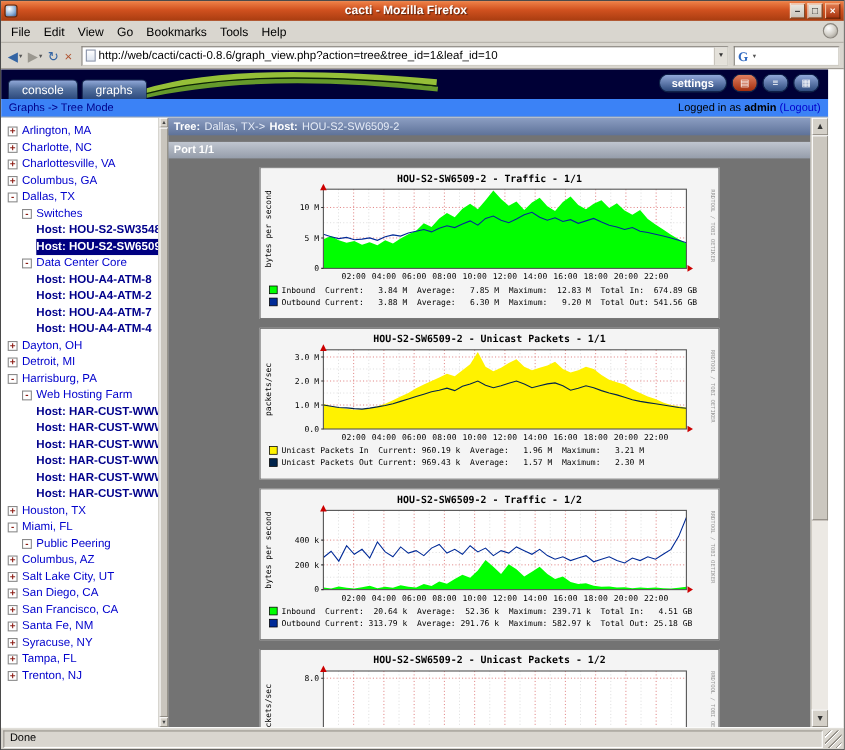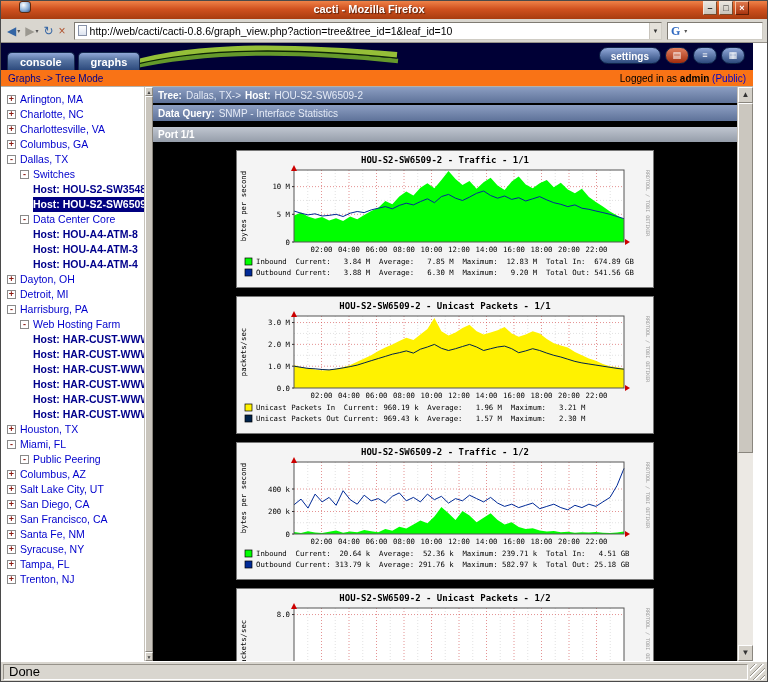--- a/index.html
+++ b/index.html
@@ -1,20 +1,20 @@
 <!DOCTYPE html>
 <html><head>
 <meta charset="utf-8">
 <style>
 *{box-sizing:border-box;margin:0;padding:0}
 html,body{width:768px;height:682px;overflow:hidden}
 body{font-family:"Liberation Sans",sans-serif;background:#d4d0c8}
 .window{width:768px;height:682px;display:flex;flex-direction:column;border:1px solid #4a4a4a;background:#d4d0c8}
 
-.titlebar{height:18px;flex:none;display:flex;padding:0 18px;background:linear-gradient(180deg,#ef8248 0%,#d0511f 45%,#a83c10 100%)}
+.titlebar{height:18px;flex:none;display:flex;align-items:center;padding:0 3px;background:linear-gradient(180deg,#ef8248 0%,#d0511f 45%,#a83c10 100%)}
 .title-icon{width:12px;height:12px;border-radius:3px;background:radial-gradient(circle at 35% 30%,#fff,#8fb2d8 55%,#33588e);border:1px solid #5c2a10;margin-right:4px;flex:none}
 .title-text{flex:1;text-align:center;color:#fff;font-weight:bold;font-size:11px;text-shadow:1px 1px 1px rgba(0,0,0,.55);line-height:17px}
 .win-btns{display:flex;gap:2px;flex:none}
 .wbtn{width:14px;height:14px;font-size:9px;line-height:12px;text-align:center;border:1px solid;border-color:#f2e6da #7a4a2a #7a4a2a #f2e6da;background:linear-gradient(#e9e6df,#c9c4ba);color:#222;font-weight:bold;cursor:default}
 .wbtn.close{background:linear-gradient(#e07a4e,#a8330e);color:#fff;border-color:#f4c3a4 #5e1e06 #5e1e06 #f4c3a4}
 
 .menubar{height:20px;flex:none;background:#d9d6cf;border-bottom:1px solid #b4b0a8;display:flex;align-items:center;padding:0 3px;position:relative}
 .menu-item{font-size:11px;padding:2px 6px;color:#000}
 .throbber{position:absolute;right:5px;top:2px;width:14px;height:14px;border-radius:50%;background:radial-gradient(circle at 35% 30%,#ffffff,#cfccc4 55%,#918d85);border:1px solid #8a867e}
 
@@ -28,78 +28,82 @@
 .url-drop{width:12px;flex:none;text-align:center;font-size:6px;color:#333;border-left:1px solid #c8c4bc;background:#e4e1da;height:16px;line-height:16px}
 .searchbox{width:96px;height:18px;flex:none;background:#fff;border:1px solid;border-color:#7f7b73 #cfccc4 #cfccc4 #7f7b73;display:flex;align-items:center;font-size:10px;padding:0 3px;gap:3px}
 .g-icon{color:#3069c0;font-weight:bold;font-family:"Liberation Serif",serif;font-size:12px;line-height:14px}
 
 .viewport{flex:1;display:flex;overflow:hidden;background:#fff}
 .page{width:752px;flex:none;display:flex;flex-direction:column;overflow:hidden}
 
 .cacti-header{height:27px;flex:none;background:#000036;position:relative;overflow:hidden}
 .swoosh{position:absolute;left:118px;top:0;height:27px;width:280px}
 .tabs{position:absolute;left:6px;bottom:0;display:flex;gap:3px}
-.tab{height:18px;padding:3px 12px 0;border-radius:5px 5px 0 0;background:linear-gradient(#92a9d9 0%,#54719f 45%,#2d4a7d 100%);color:#fff;font-weight:bold;font-size:11px;border:1px solid #16294e;border-bottom:none;cursor:default}
+.tab{height:18px;padding:3px 12px 0;border-radius:5px 5px 0 0;background:linear-gradient(#92a9d9 0%,#54719f 45%,#2d4a7d 100%);color:#fff;font-weight:normal;font-size:11px;border:1px solid #16294e;border-bottom:none;cursor:default}
 .header-right{position:absolute;right:8px;top:4px;display:flex;gap:4px;align-items:center}
 .settings-btn{height:17px;padding:3px 11px 0;border-radius:9px;background:linear-gradient(#92a9d9,#2d4a7d);border:1px solid #10244a;color:#fff;font-size:10px;font-weight:bold}
 .vbtn{width:24px;height:17px;border-radius:9px;color:#fff;font-size:9px;text-align:center;line-height:15px;border:1px solid #10244a}
 .vbtn.red{background:linear-gradient(#e08060,#a22c0c)}
 .vbtn.blue{background:linear-gradient(#92a9d9,#2d4a7d)}
 
-.crumbbar{height:17px;flex:none;background:#f97316;border-bottom:1px solid #b5b2aa;display:flex;align-items:center;justify-content:space-between;padding:0 7px;font-size:10px}
+.crumbbar{height:17px;flex:none;background:#3b82f6;border-bottom:1px solid #b5b2aa;display:flex;align-items:center;justify-content:space-between;padding:0 7px;font-size:10px}
 .crumb{color:#00008b}
 .login{color:#000}
 .login .user{font-weight:bold}
 .logout{color:#0000cc}
 
 .content-row{flex:1;display:flex;overflow:hidden;background:#fff}
 .tree-panel{width:143px;flex:none;overflow:hidden;padding:5px 0 0 2px;background:#fff}
 .tree-item{height:15px;line-height:15px;font-size:10.5px;white-space:nowrap;display:flex;align-items:center;overflow:hidden}
 .expander{display:inline-block;width:9px;height:9px;flex:none;border:1px solid #8a8a8a;background:#fff;color:#8b1a12;font-size:9px;line-height:7px;text-align:center;margin-right:4px;font-weight:bold}
 .tree-label{color:#0000cc;cursor:default}
 .tree-label.host{color:#00008b;font-weight:bold}
 .tree-item.selected .tree-label{background:#000080;color:#fff}
 
 .slim-scroll{width:9px;flex:none;background:#ece9e4;border-left:1px solid #c6c2ba;display:flex;flex-direction:column}
 .slim-scroll .sb-btn{height:9px;flex:none;font-size:5px;line-height:8px;text-align:center;background:#d4d0c8;border:1px solid;border-color:#fff #8a867e #8a867e #fff;color:#444}
 .slim-scroll .sb-thumb{flex:1;background:#c9c5bd;border:1px solid;border-color:#fff #8a867e #8a867e #fff}
 
-.main{flex:1;overflow:hidden;background:#000000}
+.main{flex:1;overflow:hidden;background:#737373}
 .blue-bar{height:16px;background:linear-gradient(180deg,#8c9ec2,#5e7299);color:#fff;font-size:10px;display:flex;align-items:center;padding:0 5px;gap:4px;margin-bottom:2px}
 .blue-bar .lbl{font-weight:bold}
 .blue-bar .val{color:#e4eaf6}
 .port-bar{height:15px;background:linear-gradient(180deg,#c0c6d0,#959daa);color:#fff;font-weight:bold;font-size:10px;line-height:15px;padding:0 5px;margin-top:6px}
 .graph{width:418px;margin:8px auto 0;border:1px solid #777;background:#f4f4f4}
 .graph svg{display:block}
 
 .win-scroll{width:16px;flex:none;background:#ece9e4;border-left:1px solid #c6c2ba;display:flex;flex-direction:column}
 .win-scroll .sb-btn{height:16px;flex:none;font-size:8px;line-height:14px;text-align:center;background:#d4d0c8;border:1px solid;border-color:#fff #8a867e #8a867e #fff;color:#333}
 .win-scroll .sb-track{flex:1;position:relative}
 .win-scroll .sb-thumb{position:absolute;top:0;left:0;right:0;height:350px;background:#cbc7bf;border:1px solid;border-color:#fff #8a867e #8a867e #fff}
 
 .statusbar{height:20px;flex:none;background:#d9d6cf;border-top:1px solid #fff;display:flex;align-items:center;padding:2px;gap:2px}
-.status-cell{flex:1;height:16px;border:1px solid;border-color:#96928a #fff #fff #96928a;font-size:13px;padding:0 5px;line-height:14px;color:#000}
+.status-cell{flex:1;height:16px;border:1px solid;border-color:#96928a #fff #fff #96928a;font-size:10px;padding:0 5px;line-height:14px;color:#000}
 .grip{width:15px;height:16px;flex:none;background:
  repeating-linear-gradient(135deg,transparent 0 3px,#96928a 3px 4px,#fff 4px 5px)}
 </style>
 </head>
 <body>
 
 <div class="window">
 
   <div class="titlebar">
     <span class="title-icon"></span>
     <span class="title-text">cacti - Mozilla Firefox</span>
     <span class="win-btns">
       <span class="wbtn">–</span>
       <span class="wbtn">□</span>
       <span class="wbtn close">×</span>
     </span>
   </div>
 
+  <div class="menubar">
+    <span class="menu-items"><span class="menu-item">File</span><span class="menu-item">Edit</span><span class="menu-item">View</span><span class="menu-item">Go</span><span class="menu-item">Bookmarks</span><span class="menu-item">Tools</span><span class="menu-item">Help</span></span>
+    <span class="throbber"></span>
+  </div>
 
   <div class="toolbar">
     <span class="nav-btn">
       <span class="nav-glyph" style="color:#3465a4">◀</span>
       <span class="caret">▾</span>
     </span>
     <span class="nav-btn">
       <span class="nav-glyph" style="color:#9b9890">▶</span>
       <span class="caret">▾</span>
     </span>
@@ -138,21 +142,21 @@
           <span class="view-buttons" style="display:flex;gap:4px">
               <span class="vbtn red">▤</span>
               <span class="vbtn blue">≡</span>
               <span class="vbtn blue">▦</span>
             </span>
         </div>
       </div>
 
       <div class="crumbbar">
         <span class="crumb">Graphs -&gt; Tree Mode</span>
-        <span class="login"><span>Logged in as </span><span class="user">admin</span><span class="logout"> (Public)</span></span>
+        <span class="login"><span>Logged in as </span><span class="user">admin</span><span class="logout"> (Logout)</span></span>
       </div>
 
       <div class="content-row">
 
         <div class="tree-panel">
             <div class="tree-item" style="padding-left: 4px;">
               <span class="expander">+</span>
               <span class="tree-label">Arlington, MA</span>
             </div>
             <div class="tree-item" style="padding-left: 4px;">
@@ -182,21 +186,24 @@
               <span class="tree-label host">Host: HOU-S2-SW6509-2</span>
             </div>
             <div class="tree-item" style="padding-left: 17px;">
               <span class="expander">-</span>
               <span class="tree-label">Data Center Core</span>
             </div>
             <div class="tree-item" style="padding-left: 30px;">
               <span class="tree-label host">Host: HOU-A4-ATM-8</span>
             </div>
             <div class="tree-item" style="padding-left: 30px;">
-              <span class="tree-label host">Host: HOU-A4-ATM-3</span>
+              <span class="tree-label host">Host: HOU-A4-ATM-2</span>
+            </div>
+            <div class="tree-item" style="padding-left: 30px;">
+              <span class="tree-label host">Host: HOU-A4-ATM-7</span>
             </div>
             <div class="tree-item" style="padding-left: 30px;">
               <span class="tree-label host">Host: HOU-A4-ATM-4</span>
             </div>
             <div class="tree-item" style="padding-left: 4px;">
               <span class="expander">+</span>
               <span class="tree-label">Dayton, OH</span>
             </div>
             <div class="tree-item" style="padding-left: 4px;">
               <span class="expander">+</span>
@@ -279,24 +286,20 @@
           <div class="sb-thumb"></div>
           <div class="sb-btn">▼</div>
         </div>
 
         <div class="main">
           <div class="blue-bar">
             <span class="lbl">Tree:</span>
             <span class="val">Dallas, TX-&gt;</span>
             <span class="lbl">Host:</span>
             <span class="val">HOU-S2-SW6509-2</span>
-          </div>
-          <div class="blue-bar">
-            <span class="lbl">Data Query:</span>
-            <span class="val">SNMP - Interface Statistics</span>
           </div>
           <div>
               <div class="port-bar">Port 1/1</div>
               <div class="graph">
                 <svg width="416" height="136" viewBox="0 0 416 136">
                   <rect width="416" height="136" fill="#f4f4f4"></rect>
                   <rect x="57" y="19" width="330" height="72" fill="#ffffff"></rect>
                   <line x1="70.75" y1="19" x2="70.75" y2="91" stroke="#cfcfcf" stroke-width="0.6" stroke-dasharray="1,2"></line>
                   <line x1="84.5" y1="19" x2="84.5" y2="91" stroke="#d24a4a" stroke-width="0.6" stroke-dasharray="1,2"></line>
                   <line x1="98.25" y1="19" x2="98.25" y2="91" stroke="#cfcfcf" stroke-width="0.6" stroke-dasharray="1,2"></line>

